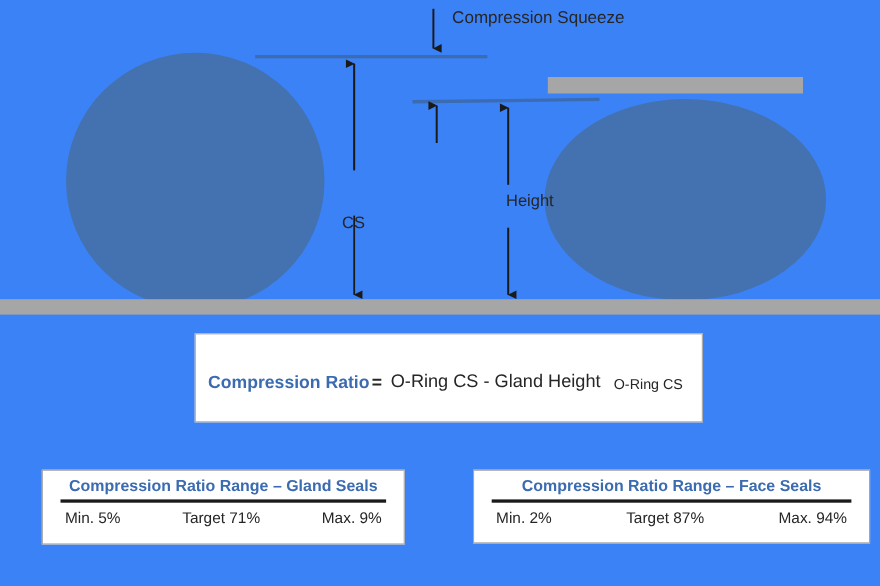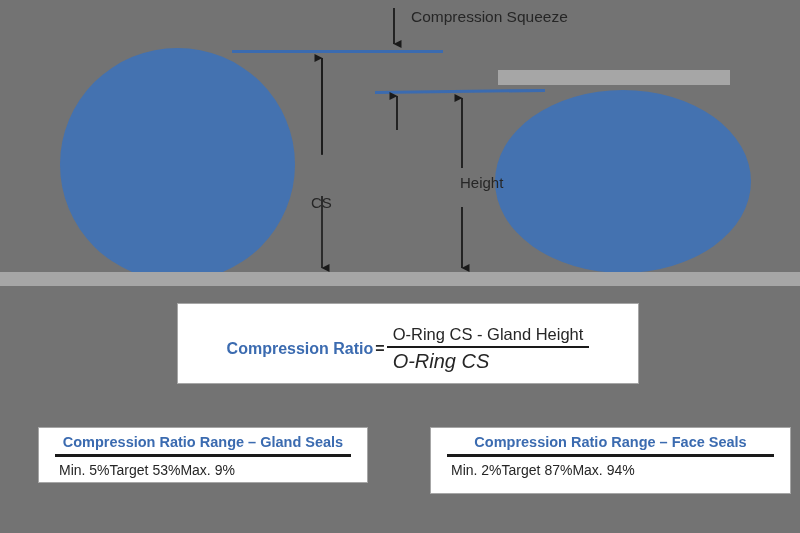--- a/index.html
+++ b/index.html
@@ -7,21 +7,21 @@
     padding: 0;
     background: #ffffff;
   }
   body {
     font-family: "Liberation Sans", sans-serif;
   }
   #stage {
     position: relative;
     width: 800px;
     height: 533px;
-    background: #737373;
+    background: #3b82f6;
     overflow: hidden;
   }
 
   
   .oring-circle {
     position: absolute;
     left: 60px;
     top: 48px;
     width: 235px;
     height: 233px;
@@ -118,68 +118,68 @@
     font-size: 16px;
     white-space: nowrap;
   }
   .formula-eq {
     color: #262626;
     font-weight: bold;
     font-size: 16px;
   }
   .fraction {
     display: flex;
-    flex-direction: column;
-    align-items: flex-start;
+    flex-direction: row;
+    align-items: center;
   }
   .frac-num {
     color: #262626;
     font-size: 16.5px;
     padding: 0 6px 2px 6px;
     white-space: nowrap;
   }
   .frac-bar {
     width: 100%;
     height: 2px;
     background: #1a1a1a;
   }
   .frac-den {
     color: #262626;
-    font-size: 20px;
+    font-size: 13px;
     padding: 2px 6px 0 6px;
     white-space: nowrap;
-    font-style: italic;
   }
 
   
   .range-box {
     position: absolute;
     border: 1.5px solid #A6A6A6;
     background: #ffffff;
     box-sizing: border-box;
     padding: 6px 14px 8px 14px;
   }
-  .range-box-left  { left: 38px;  top: 427px; width: 330px; height: 56px; }
+  .range-box-left  { left: 38px;  top: 427px; width: 330px; height: 68px; }
   .range-box-right { left: 430px; top: 427px; width: 361px; height: 67px; }
 
   .range-title {
     color: #3B6BB0;
     font-weight: bold;
     font-size: 14.5px;
     text-align: center;
     white-space: nowrap;
     padding-bottom: 4px;
   }
   .range-rule {
     height: 2.5px;
     background: #1a1a1a;
     margin: 0 2px 5px 2px;
   }
   .range-values {
     display: flex;
+    justify-content: space-between;
     padding: 0 6px;
   }
   .range-cell {
     color: #262626;
     font-size: 14px;
     white-space: nowrap;
   }
 </style>
 </head>
 <body>
@@ -238,21 +238,21 @@
         <span class="frac-den">O-Ring CS</span>
       </span>
     </div>
   </div>
 
   <div class="range-box range-box-left">
     <div class="range-title">Compression Ratio Range  –  Gland Seals</div>
     <div class="range-rule"></div>
     <div class="range-values">
       <span class="range-cell">Min. 5%</span>
-      <span class="range-cell">Target 53%</span>
+      <span class="range-cell">Target 71%</span>
       <span class="range-cell">Max. 9%</span>
     </div>
   </div>
 
   <div class="range-box range-box-right">
     <div class="range-title">Compression Ratio Range  –  Face Seals</div>
     <div class="range-rule"></div>
     <div class="range-values">
       <span class="range-cell">Min. 2%</span>
       <span class="range-cell">Target 87%</span>

